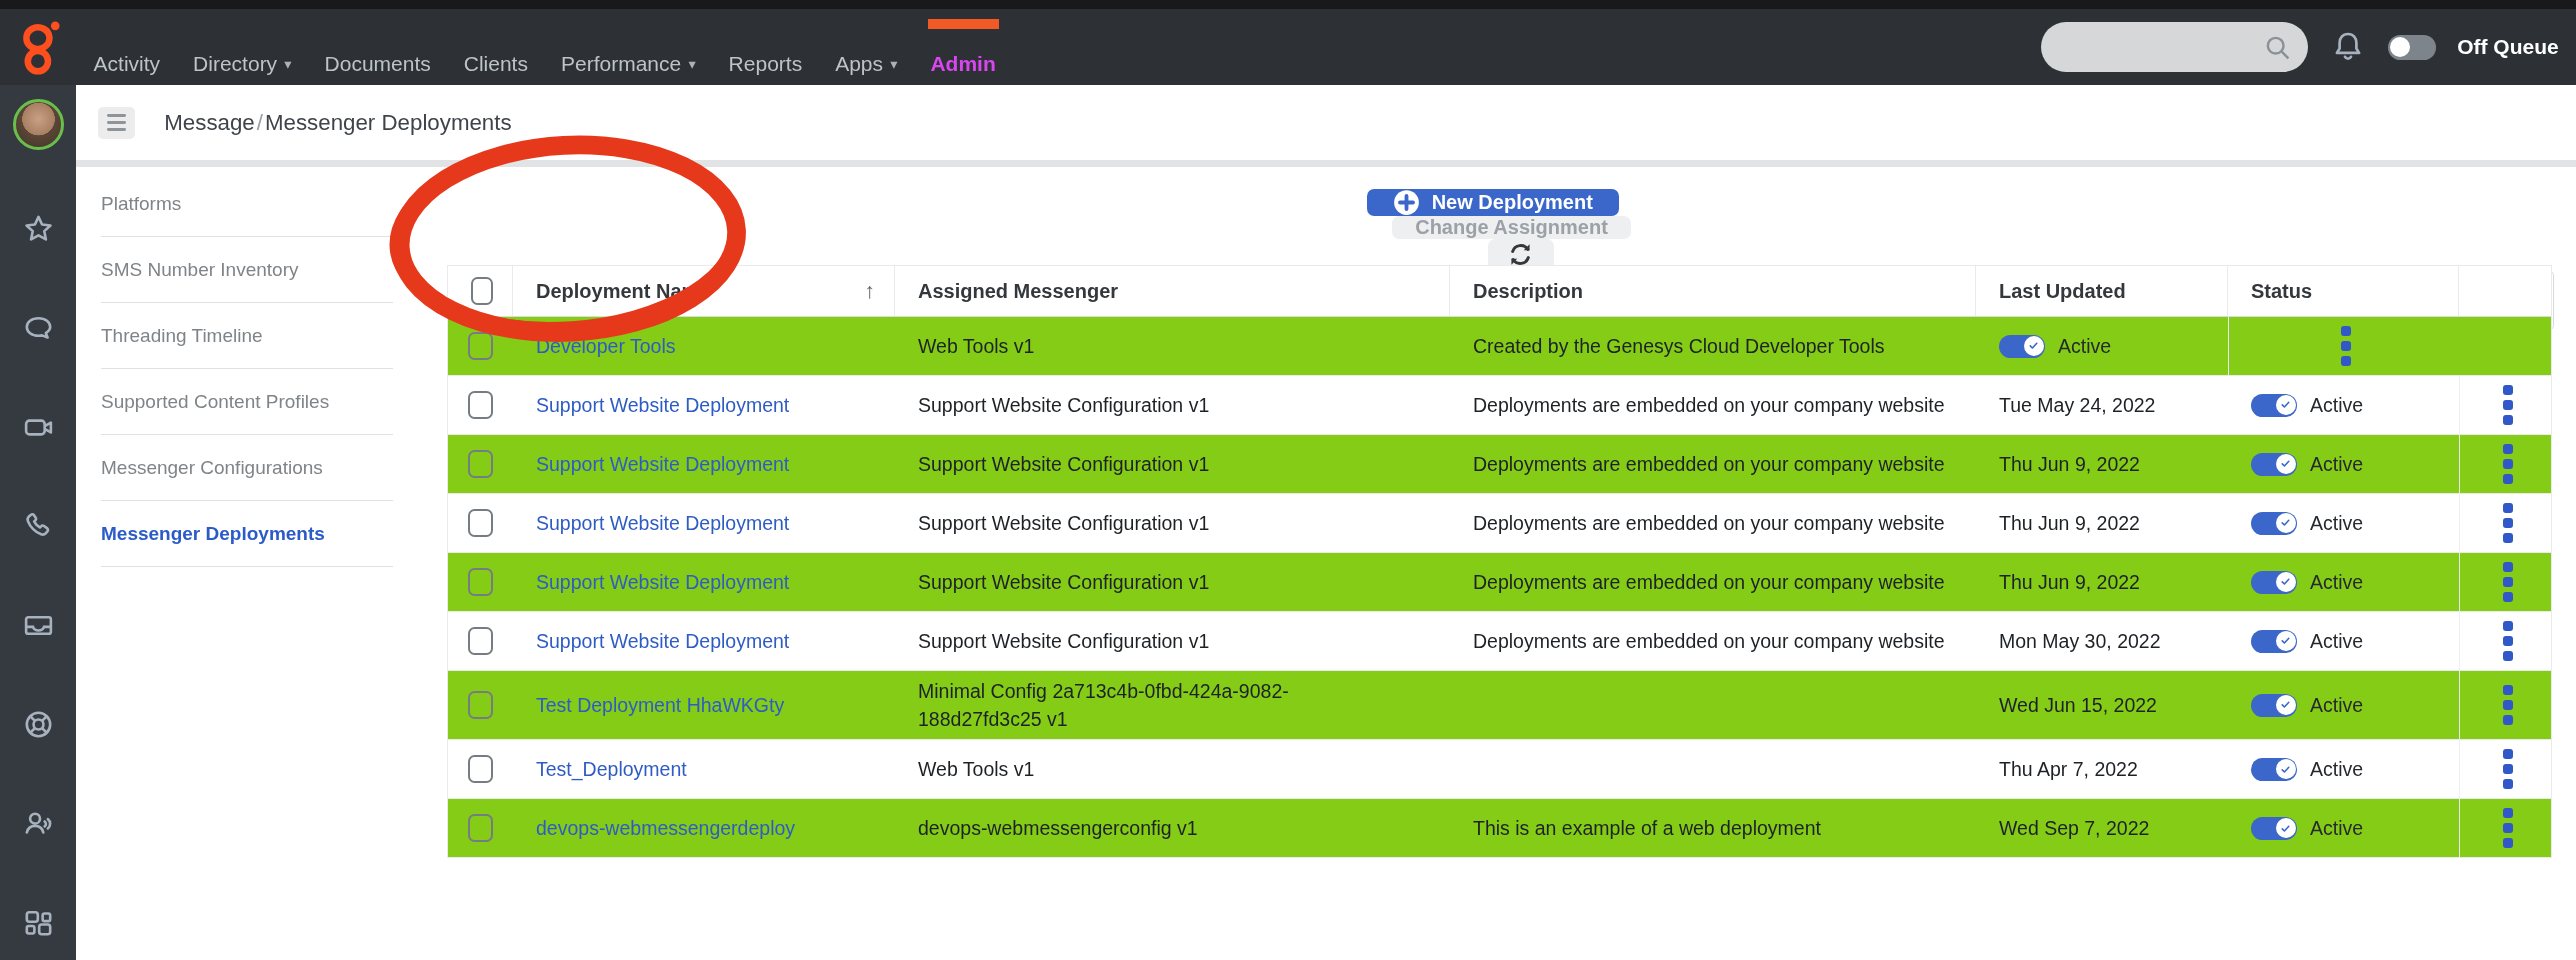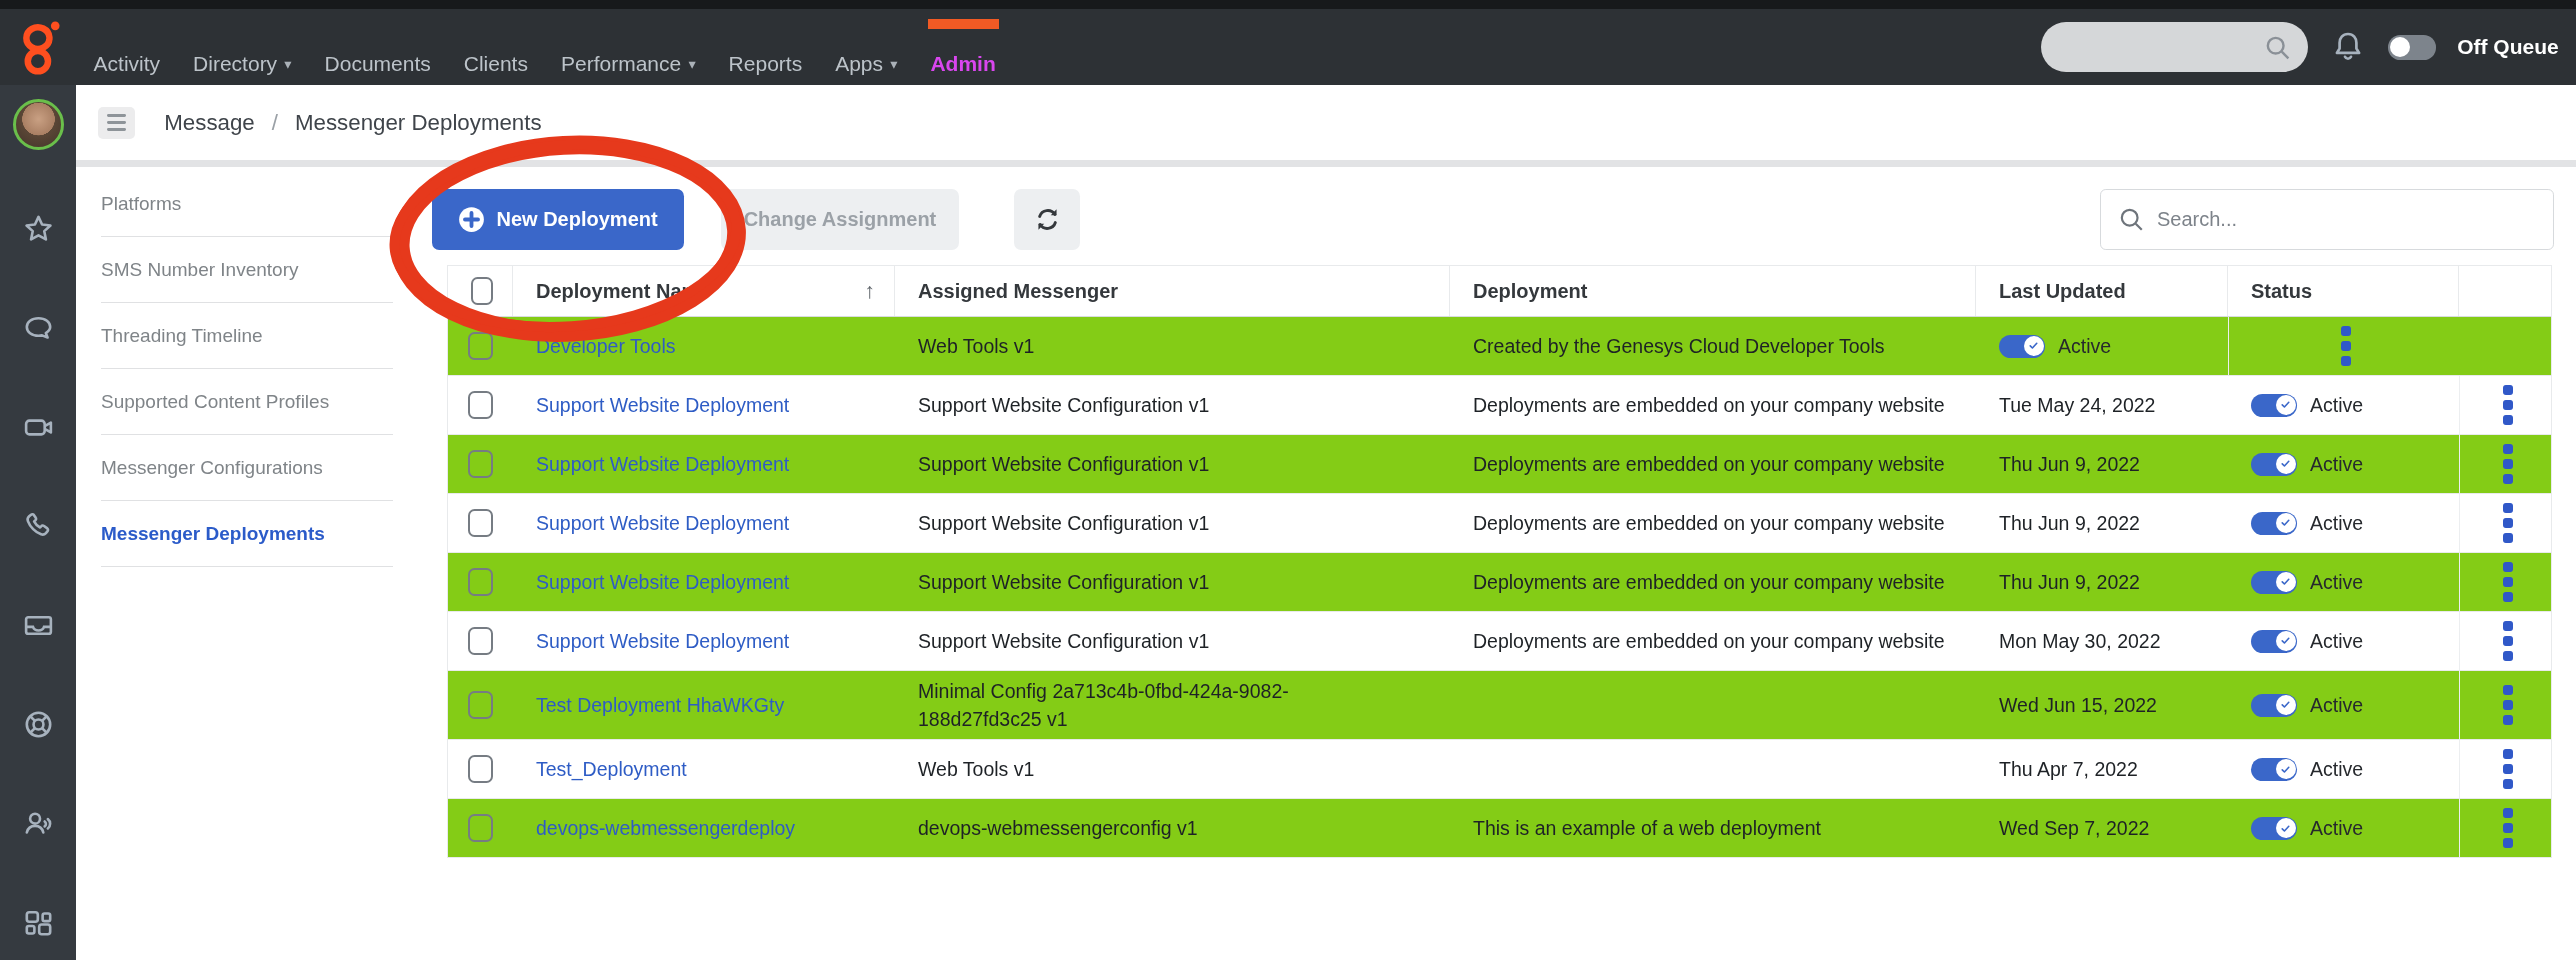--- a/index.html
+++ b/index.html
@@ -32,32 +32,32 @@
   .avatar{width:45px;height:45px;border-radius:50%;border:3.6px solid #6abf4b;overflow:hidden;margin-bottom:63px;flex:none;
           background:radial-gradient(circle at 50% 38%,#c9a083 0%,#a97f63 45%,#5a4636 46%,#43342a 100%);}
   .rail-icon{width:33px;height:33px;flex:none;margin-bottom:66px;cursor:pointer;}
   .rail svg{display:block;}
 
   
   .crumbbar{position:absolute;left:76px;top:85px;width:2500px;height:75px;background:#ffffff;display:flex;align-items:center;}
   .hamburger{width:37px;height:32px;background:#ececed;border-radius:5px;margin-left:22.3px;display:flex;flex-direction:column;
              justify-content:center;align-items:center;gap:4.3px;cursor:pointer;flex:none;}
   .hamburger i{display:block;width:19px;height:2.9px;background:#8e9499;border-radius:1.4px;}
-  .crumbs{margin-left:29px;font-size:22.3px;color:#3f444a;display:flex;gap:17px;align-items:center;}
+  .crumbs{margin-left:29px;font-size:22.3px;color:#3f444a;display:flex;gap:2px;align-items:center;}
   .crumb-sep{color:#9aa0a6;}
   .content-band{position:absolute;left:76px;top:160px;width:2500px;height:6.5px;background:#e2e3e5;}
 
   
   .sidemenu{position:absolute;left:101px;top:171px;width:292px;}
   .side-item{height:65px;display:flex;align-items:center;border-bottom:1.4px solid #e0e1e3;
              font-size:19px;color:#7f8488;cursor:pointer;}
   .side-item.active{color:#2b5bc9;font-weight:bold;}
 
   
-  .toolbar{position:absolute;left:432px;top:189px;width:2122px;height:61px;display:flex;align-items:center;}
+  .toolbar{position:absolute;left:432px;top:189px;width:2122px;height:61px;display:flex;align-items:center;flex-direction:column;}
   .btn{height:61px;border-radius:7.2px;display:flex;align-items:center;justify-content:center;
        font-size:20px;font-weight:bold;box-sizing:border-box;cursor:pointer;border:none;}
   .btn-primary{background:#3a67c9;color:#ffffff;padding:0 26px;gap:11.5px;}
   .btn-primary .plus{width:27px;height:27px;flex:none;}
   .btn-disabled{background:#edeff1;color:#9ba1a7;padding:0 23px;margin-left:37px;}
   .btn-refresh{background:#edeff1;width:66px;margin-left:55px;}
   .btn-refresh svg{width:29px;height:29px;}
   .tbl-search{margin-left:auto;position:relative;}
   .tbl-search input{width:454px;height:61px;border:1.4px solid #d7dadd;border-radius:5.8px;box-sizing:border-box;
                     font-size:20px;color:#5a6066;outline:none;padding:0 17.3px 0 56px;font-family:"Liberation Sans",sans-serif;}
@@ -263,21 +263,21 @@
           <span class="cb"></span>
         </div>
       <div class="hcell">
         <span>Deployment Name</span>
         <span class="sort-arrow">↑</span>
       </div>
       <div class="hcell">
           <span>Assigned Messenger</span>
         </div>
       <div class="hcell">
-          <span>Deployment</span>
+          <span>Description</span>
         </div>
       <div class="hcell">
           <span>Last Updated</span>
         </div>
       <div class="hcell">
           <span>Status</span>
         </div>
       <div class="hcell"></div>
     </div>
 

